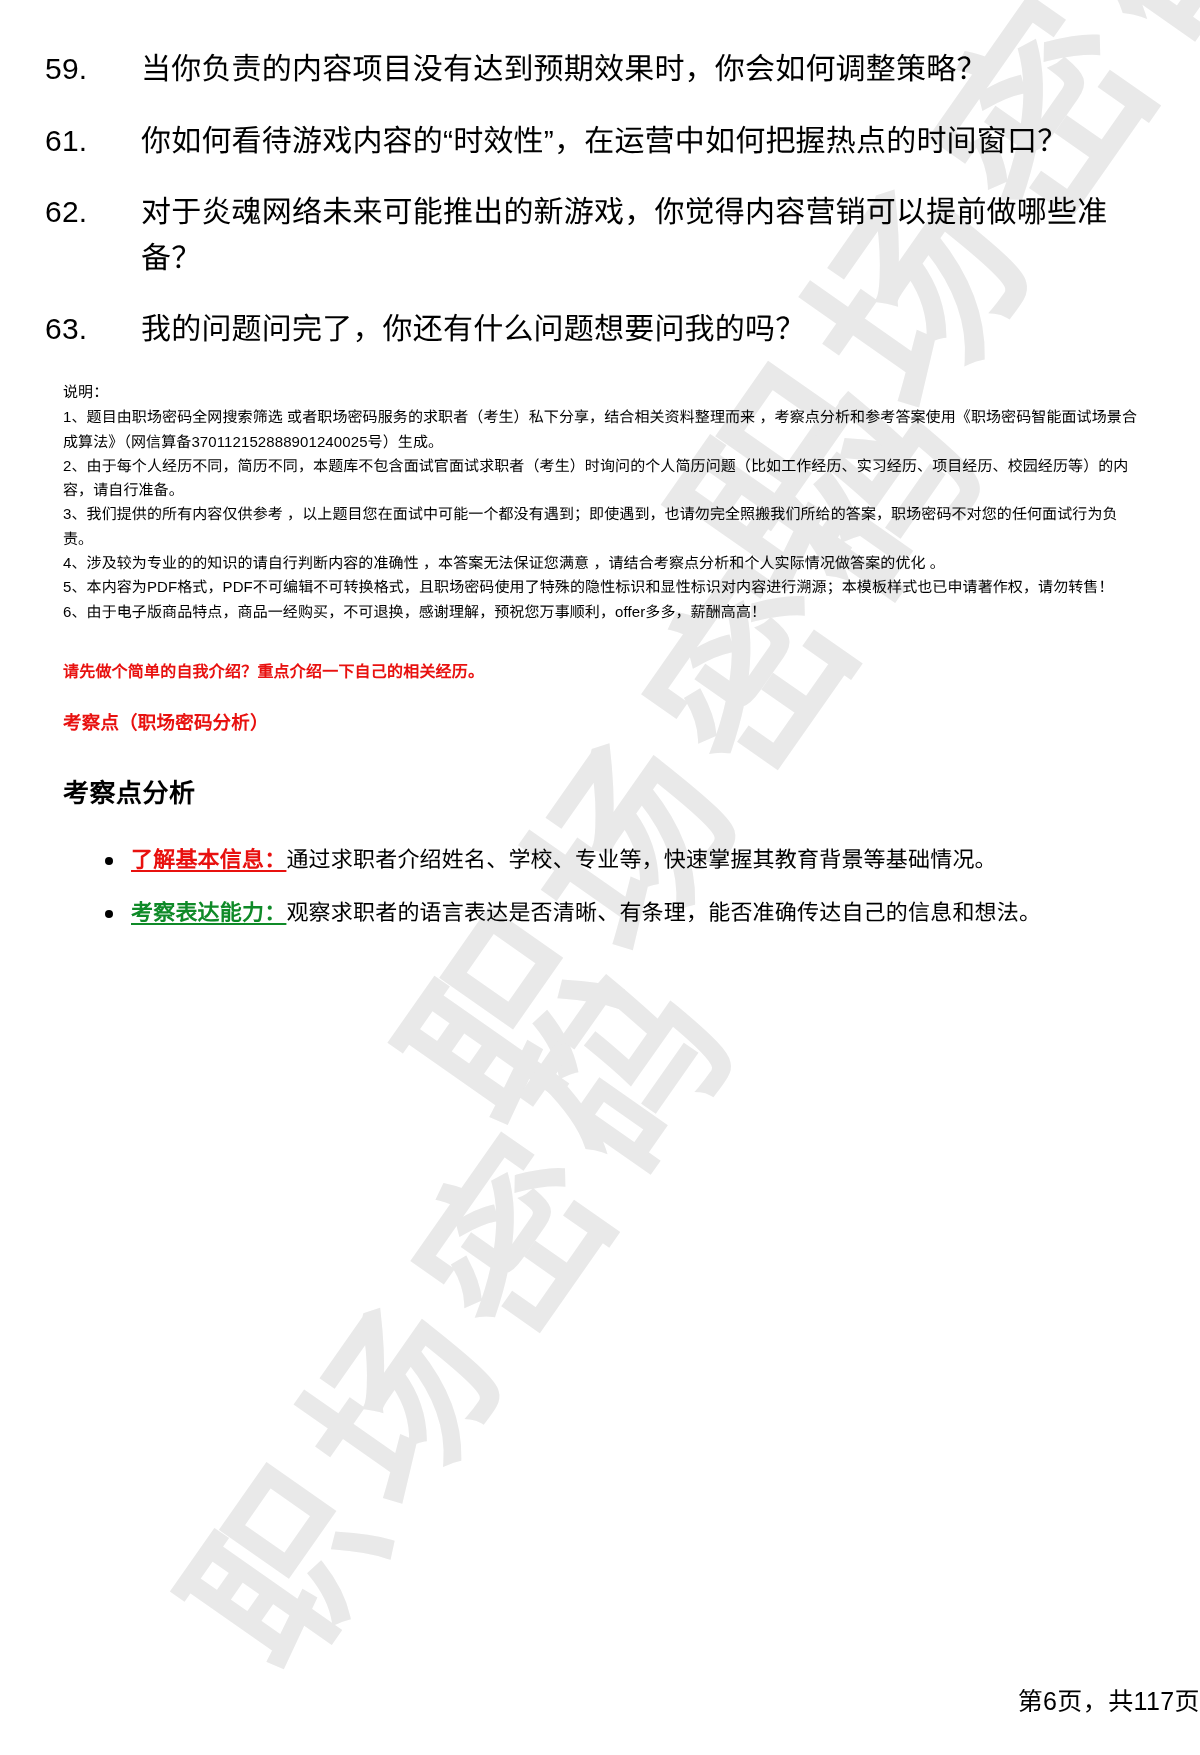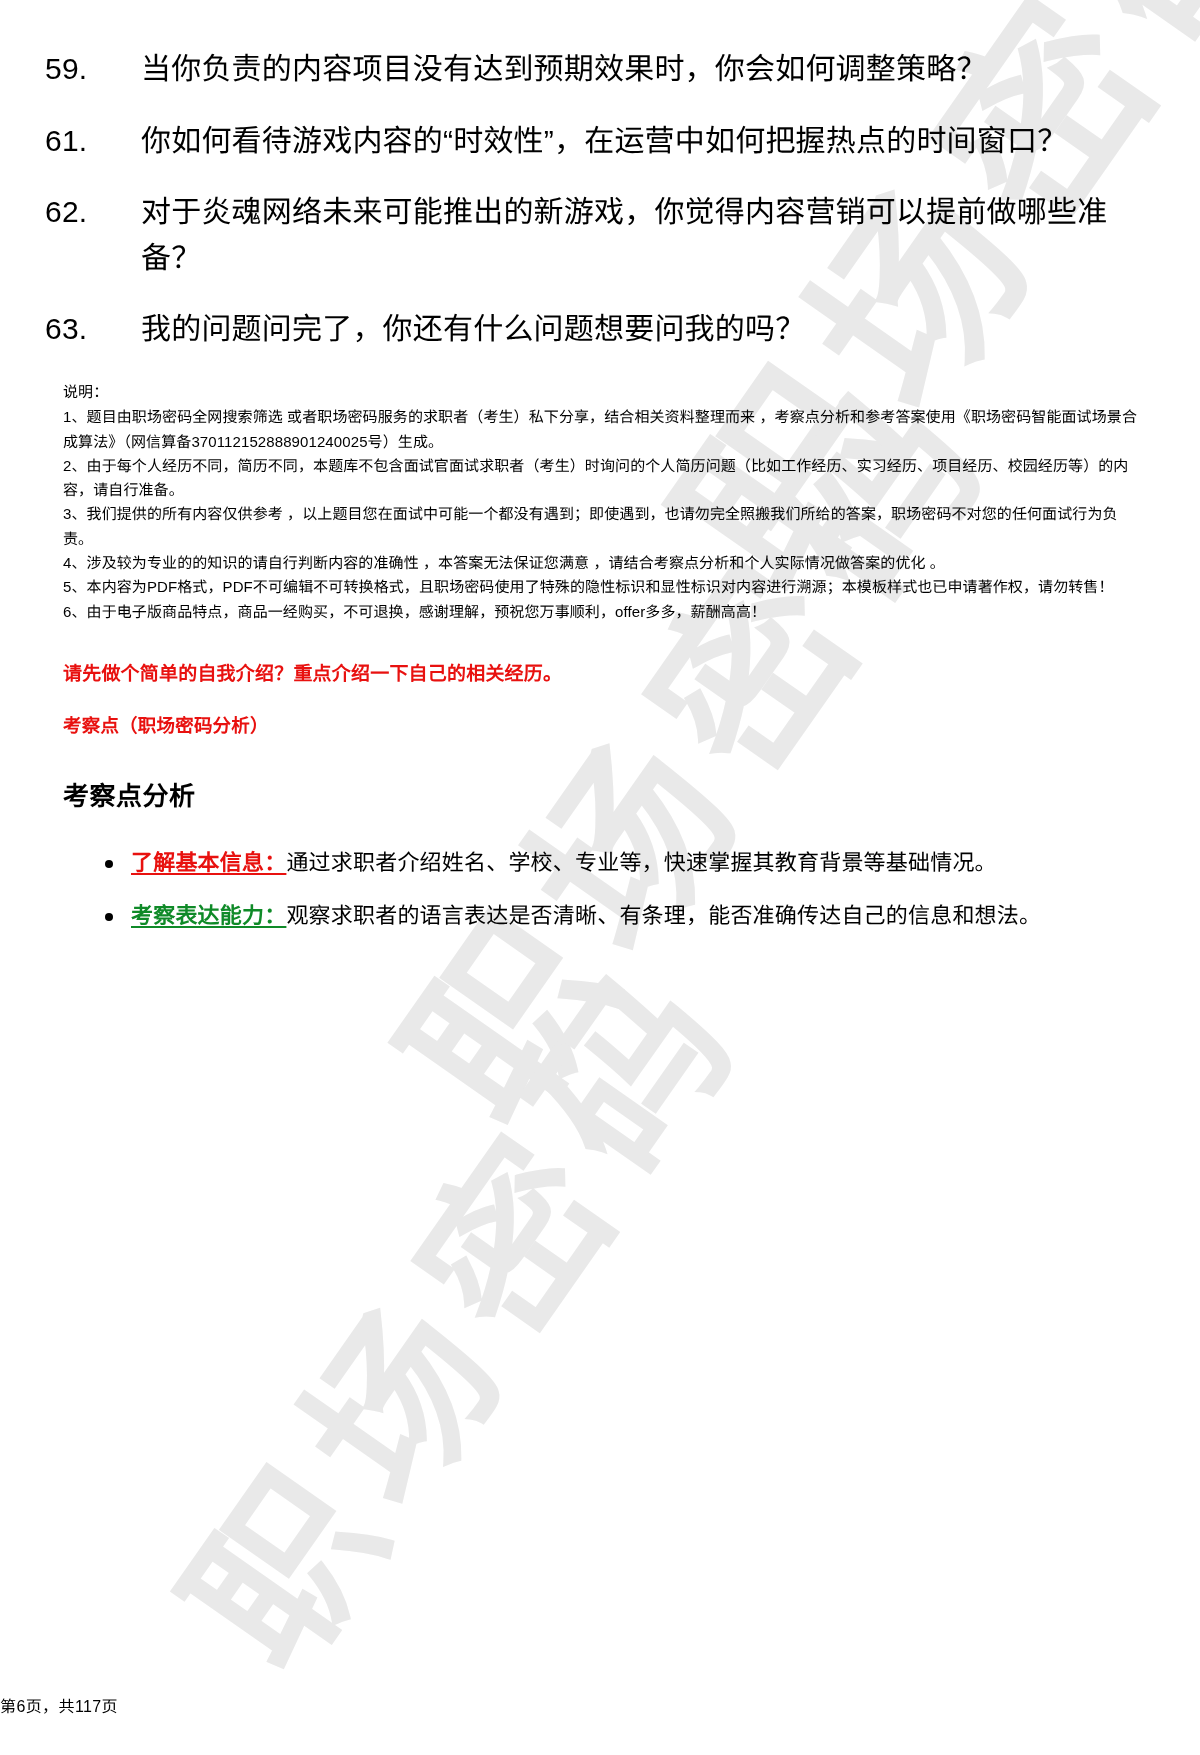--- a/index.html
+++ b/index.html
@@ -113,21 +113,21 @@
     text-indent: 0;
   }
 
   
   .red-heading {
     color: #e8110f;
     font-weight: 700;
     letter-spacing: 0.2px;
   }
   .red-heading-main {
-    font-size: 19px;
+    font-size: 16px;
     margin: 34px 0 0 18px;
     font-family: Liberation Serif, serif;
   }
   .red-heading-sub {
     font-size: 18.5px;
     margin: 26px 0 16px 18px;
   }
 
   
   .section-heading {
@@ -170,22 +170,22 @@
   .label-red   { color: #e8110f; }
   .label-blue  { color: #1414c8; }
   .label-green { color: #0f8a28; }
 
   
   .footer {
     position: absolute;
     left: 0;
     bottom: 38px;
     width: 1200px;
-    text-align: left;
-    font-size: 16px;
+    text-align: right;
+    font-size: 25px;
     color: #000000;
     z-index: 2;
     letter-spacing: 0.4px;
   }
 </style>
 </head>
 <body>
 
 <div id="page">
 

